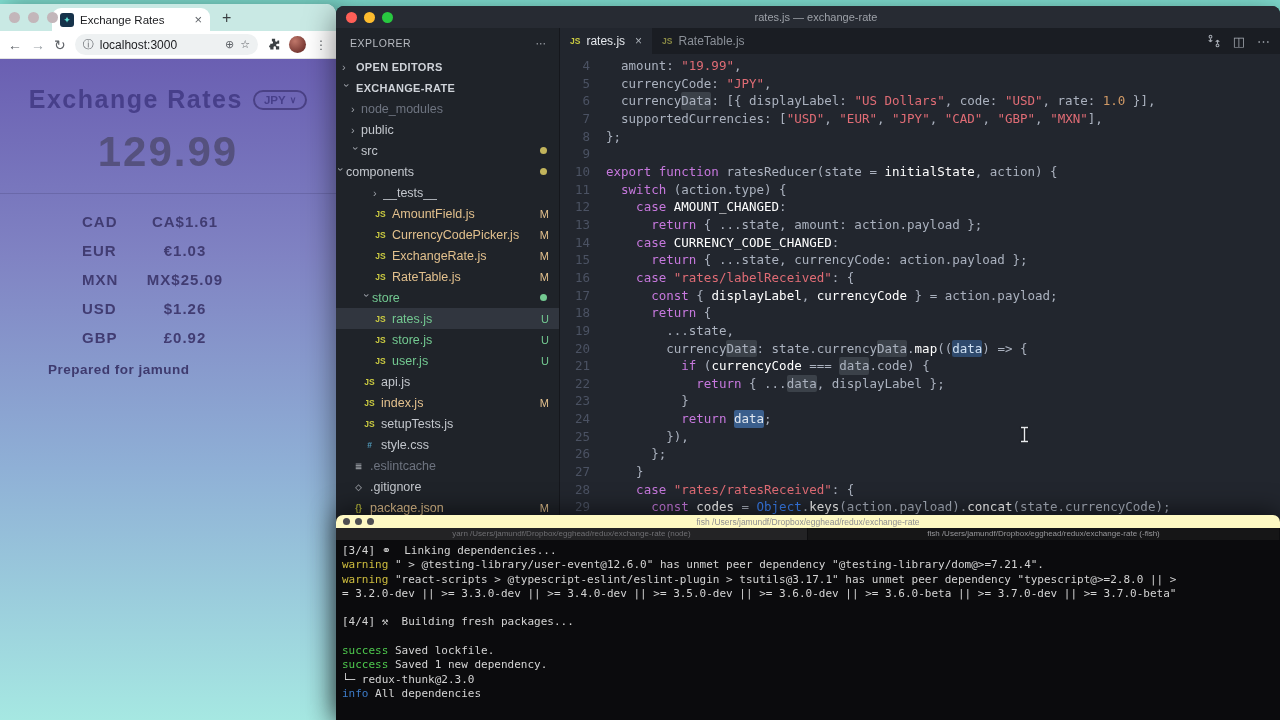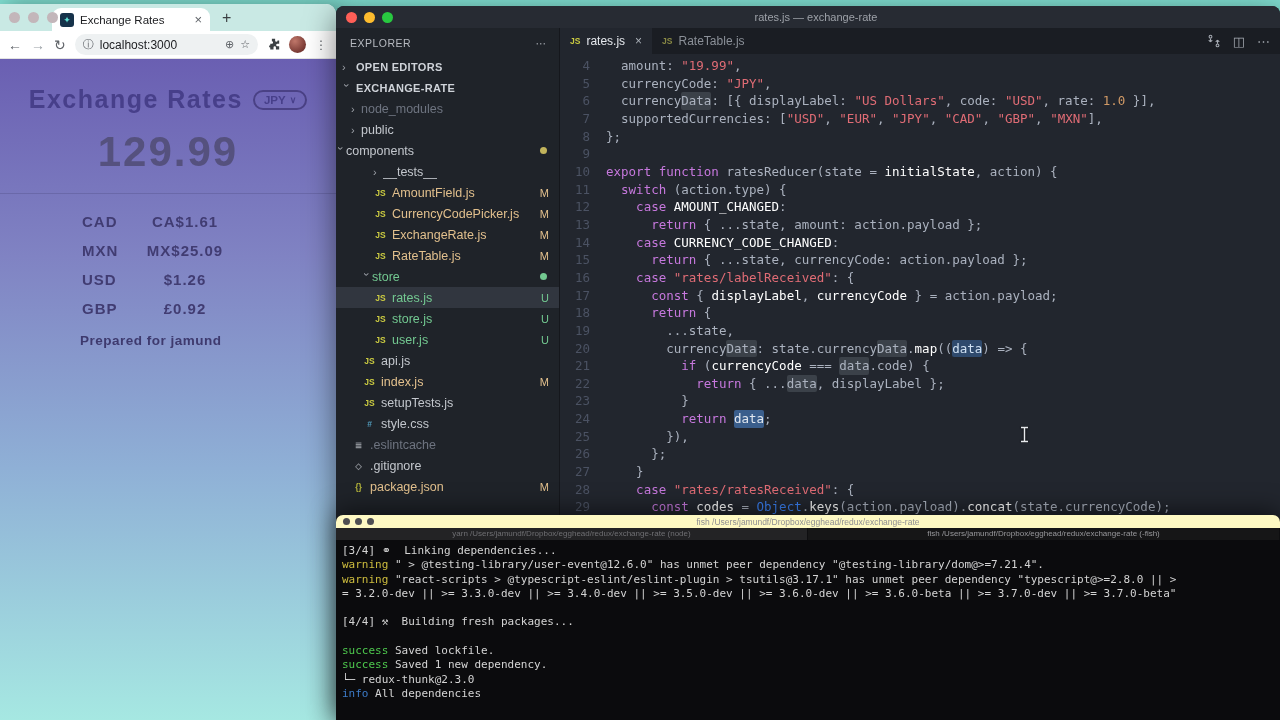--- a/index.html
+++ b/index.html
@@ -46,21 +46,21 @@
   .page-title { font-size:25px; color:#473f8a; }
   .cur-pill { border:2px solid #4a4185; border-radius:13px; padding:2px 9px; font-size:11.5px;
               font-weight:bold; color:#473f8a; display:flex; align-items:center; gap:4px; }
   .cur-pill .chv { font-size:9px; }
   .big-amount { text-align:center; font-size:42px; color:#55517e; margin-top:14px; letter-spacing:2px; font-weight:bold; }
   .divider { height:1px; background:rgba(40,40,80,.18); margin-top:17px; }
   .rates { margin-top:13px; }
   .rate-row { display:flex; padding:6px 0; font-size:15px; font-weight:bold; color:#413c72; letter-spacing:1px; }
   .rate-code { width:110px; padding-left:82px;text-align:right; }
   .rate-val { width:150px; text-align:center; }
-  .prepared { padding-left:80px; margin-top:10px; font-size:13.5px; font-weight:bold;
+  .prepared { padding-left:48px; margin-top:10px; font-size:13.5px; font-weight:bold;
               letter-spacing:.5px; color:#3e3a6e; }
 
   
   .vscode { position:absolute; left:336px; top:6px; right:0; bottom:0;
             border-radius:8px 8px 0 0; overflow:hidden; background:#22262e;
             box-shadow:0 8px 30px rgba(0,0,0,.5); }
   .vs-titlebar { height:22px; background:#272b33; display:flex; align-items:center; position:relative; }
   .vs-titlebar .lights { display:flex; gap:7px; margin-left:10px; }
   .tl.red{background:#ff5f57}.tl.yel{background:#febc2e}.tl.grn{background:#28c840}
   .vs-title { position:absolute; left:0; right:0; text-align:center; font-size:11px; color:#9da1a8;padding-left:16px; }
@@ -170,20 +170,24 @@
       </span>
     </div>
     <div class="big-amount techno">129.99</div>
     <div class="divider"></div>
     <div class="rates" id="rate-table">
         <div class="rate-row techno">
           <span class="rate-code">CAD</span>
           <span class="rate-val">CA$1.61</span>
         </div>
         <div class="rate-row techno">
+          <span class="rate-code">EUR</span>
+          <span class="rate-val">€1.03</span>
+        </div>
+        <div class="rate-row techno">
           <span class="rate-code">MXN</span>
           <span class="rate-val">MX$25.09</span>
         </div>
         <div class="rate-row techno">
           <span class="rate-code">USD</span>
           <span class="rate-val">$1.26</span>
         </div>
         <div class="rate-row techno">
           <span class="rate-code">GBP</span>
           <span class="rate-val">£0.92</span>
@@ -217,20 +221,25 @@
         <span>EXCHANGE-RATE</span>
       </div>
       <div id="file-tree">
           <div class="tree-row" style="padding-left: 15px;">
             <span class="chev">›</span>
             <span class="tree-label c-dim">node_modules</span>
           </div>
           <div class="tree-row" style="padding-left: 15px;">
             <span class="chev">›</span>
             <span class="tree-label">public</span>
+          </div>
+          <div class="tree-row" style="padding-left: 15px;">
+            <span class="chev open">›</span>
+            <span class="tree-label">src</span>
+            <span class="gitdot" style="background: rgb(194, 180, 92);"></span>
           </div>
           <div class="tree-row" style="">
             <span class="chev open">›</span>
             <span class="tree-label">components</span>
             <span class="gitdot" style="background: rgb(194, 180, 92);"></span>
           </div>
           <div class="tree-row" style="padding-left: 37px;">
             <span class="chev">›</span>
             <span class="tree-label">__tests__</span>
           </div>

